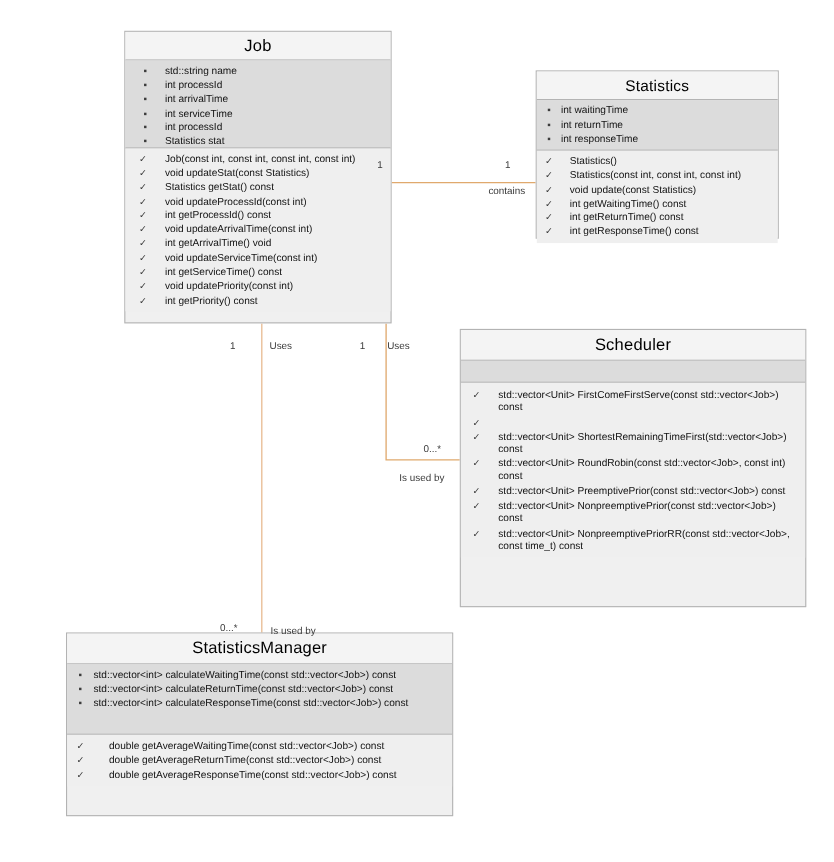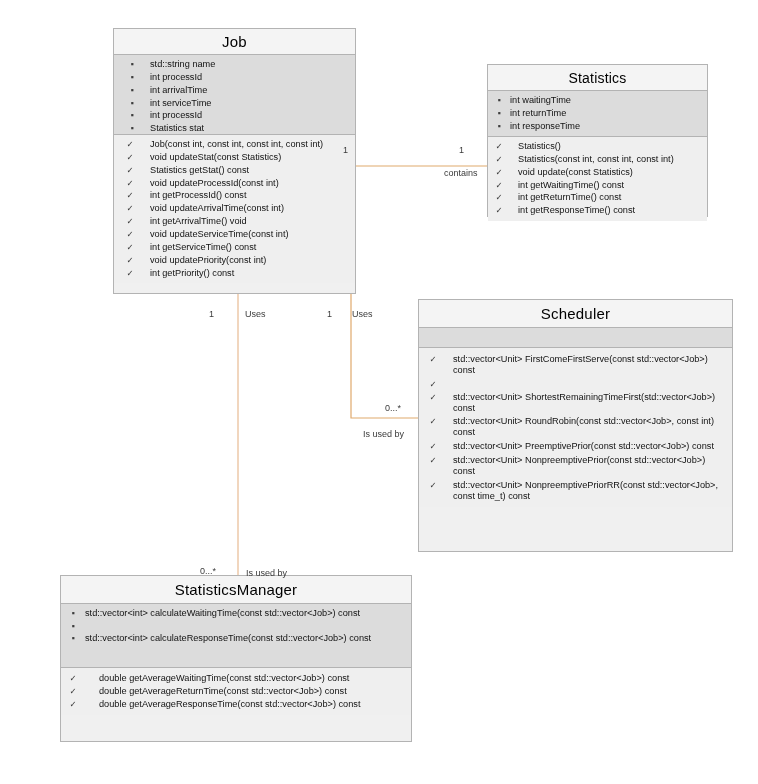--- a/index.html
+++ b/index.html
@@ -301,20 +301,21 @@
 
   <div class="uml-class" id="cls-sm">
     <div class="uml-title">StatisticsManager</div>
     <div class="uml-section sec-attrs">
       <div class="uml-row">
         <span class="marker">▪</span>
         <span class="row-text">std::vector&lt;int&gt; calculateWaitingTime(const std::vector&lt;Job&gt;) const</span>
       </div>
       <div class="uml-row">
         <span class="marker">▪</span>
+        <span class="row-text">std::vector&lt;int&gt; calculateReturnTime(const std::vector&lt;Job&gt;) const</span>
       </div>
       <div class="uml-row">
         <span class="marker">▪</span>
         <span class="row-text">std::vector&lt;int&gt; calculateResponseTime(const std::vector&lt;Job&gt;) const</span>
       </div>
     </div>
     <div class="uml-section sec-ops">
       <div class="uml-row">
         <span class="marker">✓</span>
         <span class="row-text">double getAverageWaitingTime(const std::vector&lt;Job&gt;) const</span>

